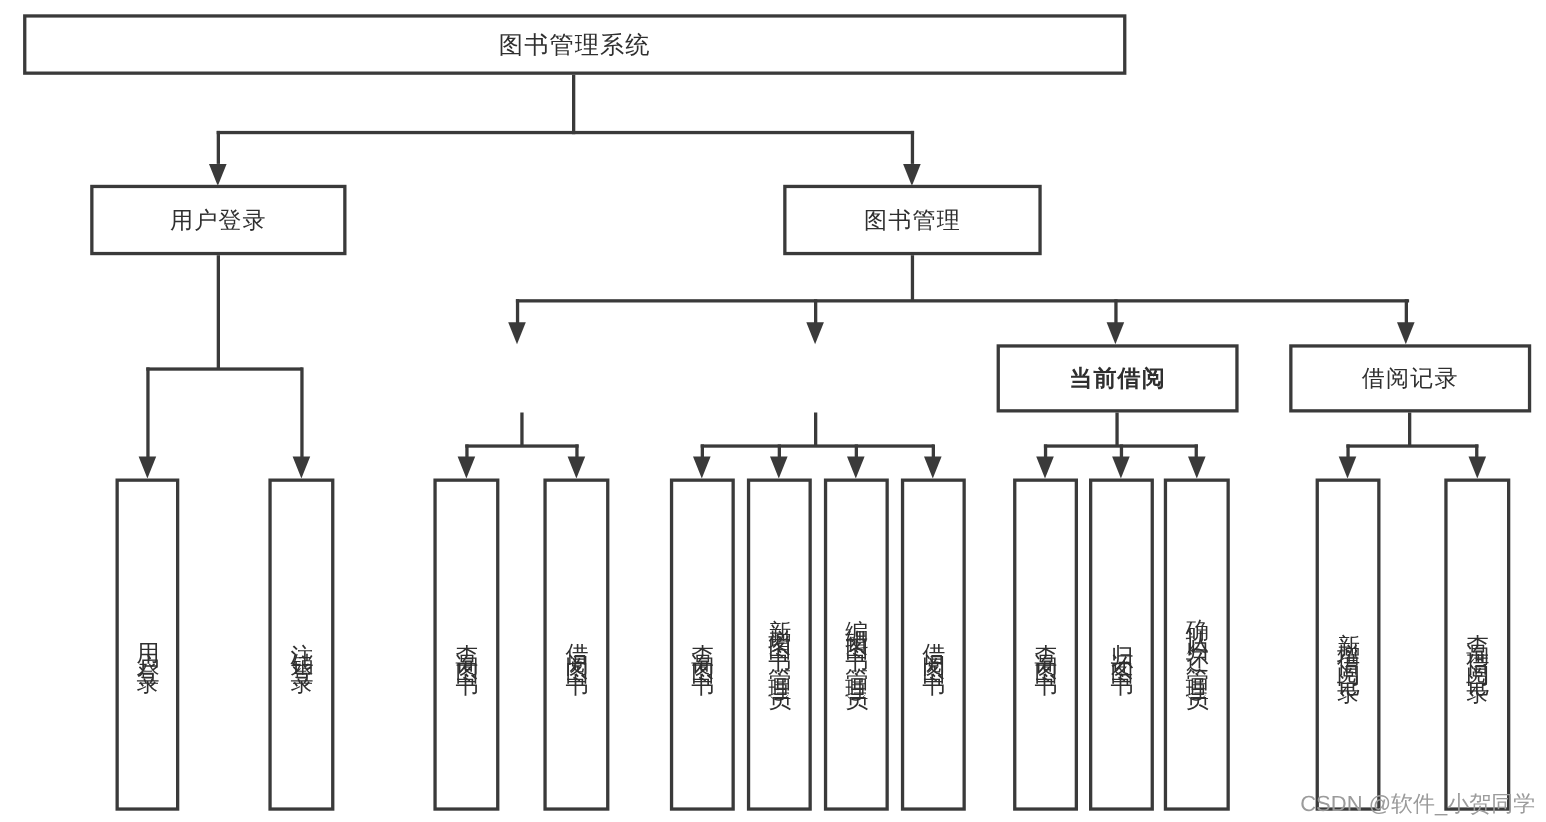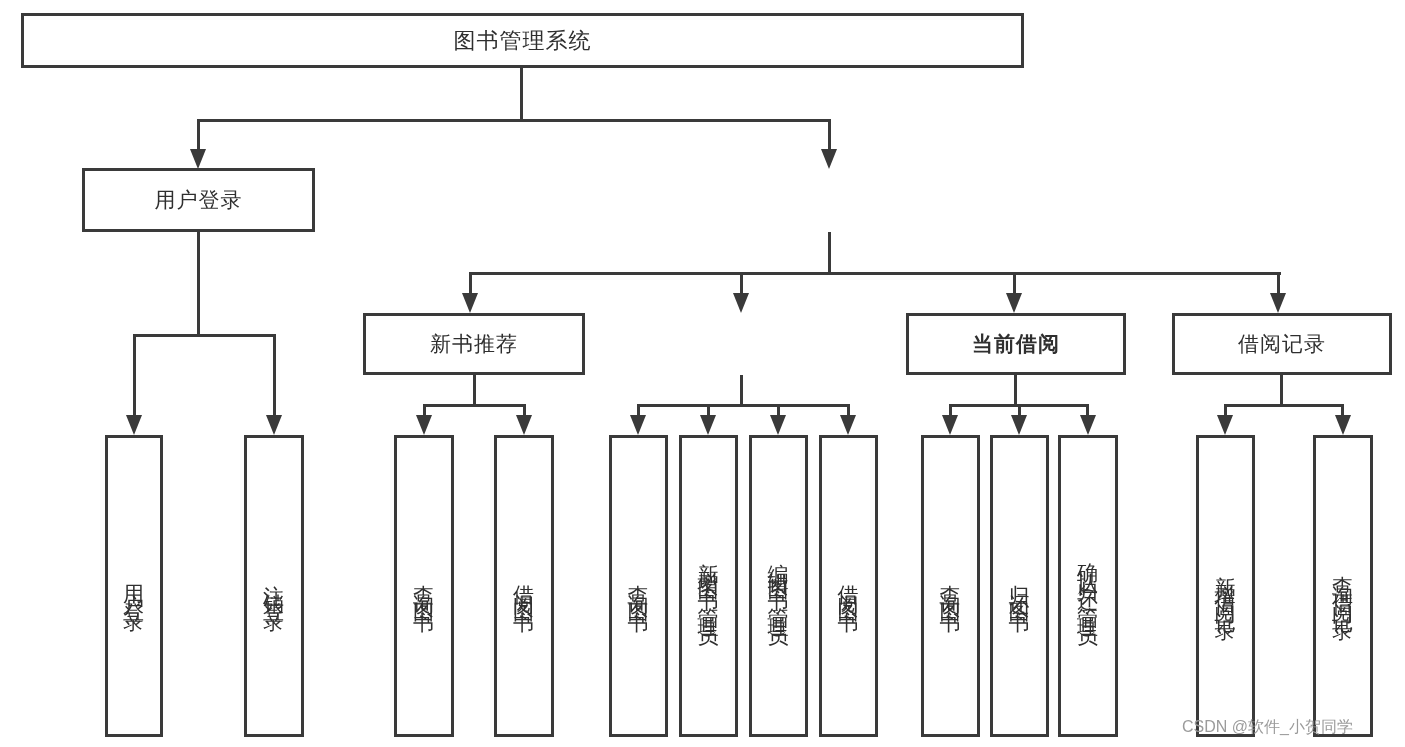--- a/index.html
+++ b/index.html
@@ -56,21 +56,21 @@
     position: absolute;
     width: 0; height: 0;
     border-left: 8px solid transparent;
     border-right: 8px solid transparent;
     border-top: 20px solid var(--line-color);
   }
   .watermark {
     position: absolute;
     left: 1182px;
     top: 717px;
-    font-size: 16px;
+    font-size: 20px;
     color: var(--wm-color);
     white-space: nowrap;
     z-index: 10;
   }
 </style>
 </head>
 <body>
 
 <div id="stage">
 
@@ -80,43 +80,43 @@
 
   <div class="vl" style="left:520px; top:68px; height:54px;"></div>
   <div class="hl" style="left:197px; top:119px; width:634px;"></div>
   <div class="vl" style="left:197px; top:119px; height:30px;"></div>
   <div class="arrow" style="left:190px; top:149px;"></div>
   <div class="vl" style="left:828px; top:119px; height:30px;"></div>
   <div class="arrow" style="left:821px; top:149px;"></div>
 
   <div class="box" style="left:82px; top:168px; width:233px; height:64px;">
     <span>用户登录</span>
+  </div>
+  <div class="box" style="left:712px; top:168px; width:235px; height:64px;">
+    <span>图书管理</span>
   </div>
 
   <div class="vl" style="left:197px; top:232px; height:104px;"></div>
   <div class="hl" style="left:133px; top:334px; width:142px;"></div>
   <div class="vl" style="left:133px; top:334px; height:82px;"></div>
   <div class="arrow" style="left:126px; top:415px;"></div>
   <div class="vl" style="left:273px; top:334px; height:82px;"></div>
   <div class="arrow" style="left:266px; top:415px;"></div>
 
   <div class="vl" style="left:828px; top:232px; height:42px;"></div>
   <div class="hl" style="left:469px; top:272px; width:812px;"></div>
   <div class="vl" style="left:469px; top:272px; height:23px;"></div>
   <div class="arrow" style="left:462px; top:293px;"></div>
   <div class="vl" style="left:740px; top:272px; height:23px;"></div>
   <div class="arrow" style="left:733px; top:293px;"></div>
   <div class="vl" style="left:1013px; top:272px; height:23px;"></div>
   <div class="arrow" style="left:1006px; top:293px;"></div>
   <div class="vl" style="left:1277px; top:272px; height:23px;"></div>
   <div class="arrow" style="left:1270px; top:293px;"></div>
 
-  <div class="box" style="left:363px; top:313px; width:222px; height:62px;">
-    <span>新书推荐</span>
-  </div>
   <div class="box" style="left:906px; top:313px; width:220px; height:62px;font-weight:bold;">
     <span>当前借阅</span>
   </div>
   <div class="box" style="left:1172px; top:313px; width:220px; height:62px;justify-content:center;">
     <span>借阅记录</span>
   </div>
 
   <div class="vl" style="left:473px; top:375px; height:31px;"></div>
   <div class="hl" style="left:423px; top:404px; width:103px;"></div>
   <div class="vl" style="left:423px; top:404px; height:12px;"></div>

